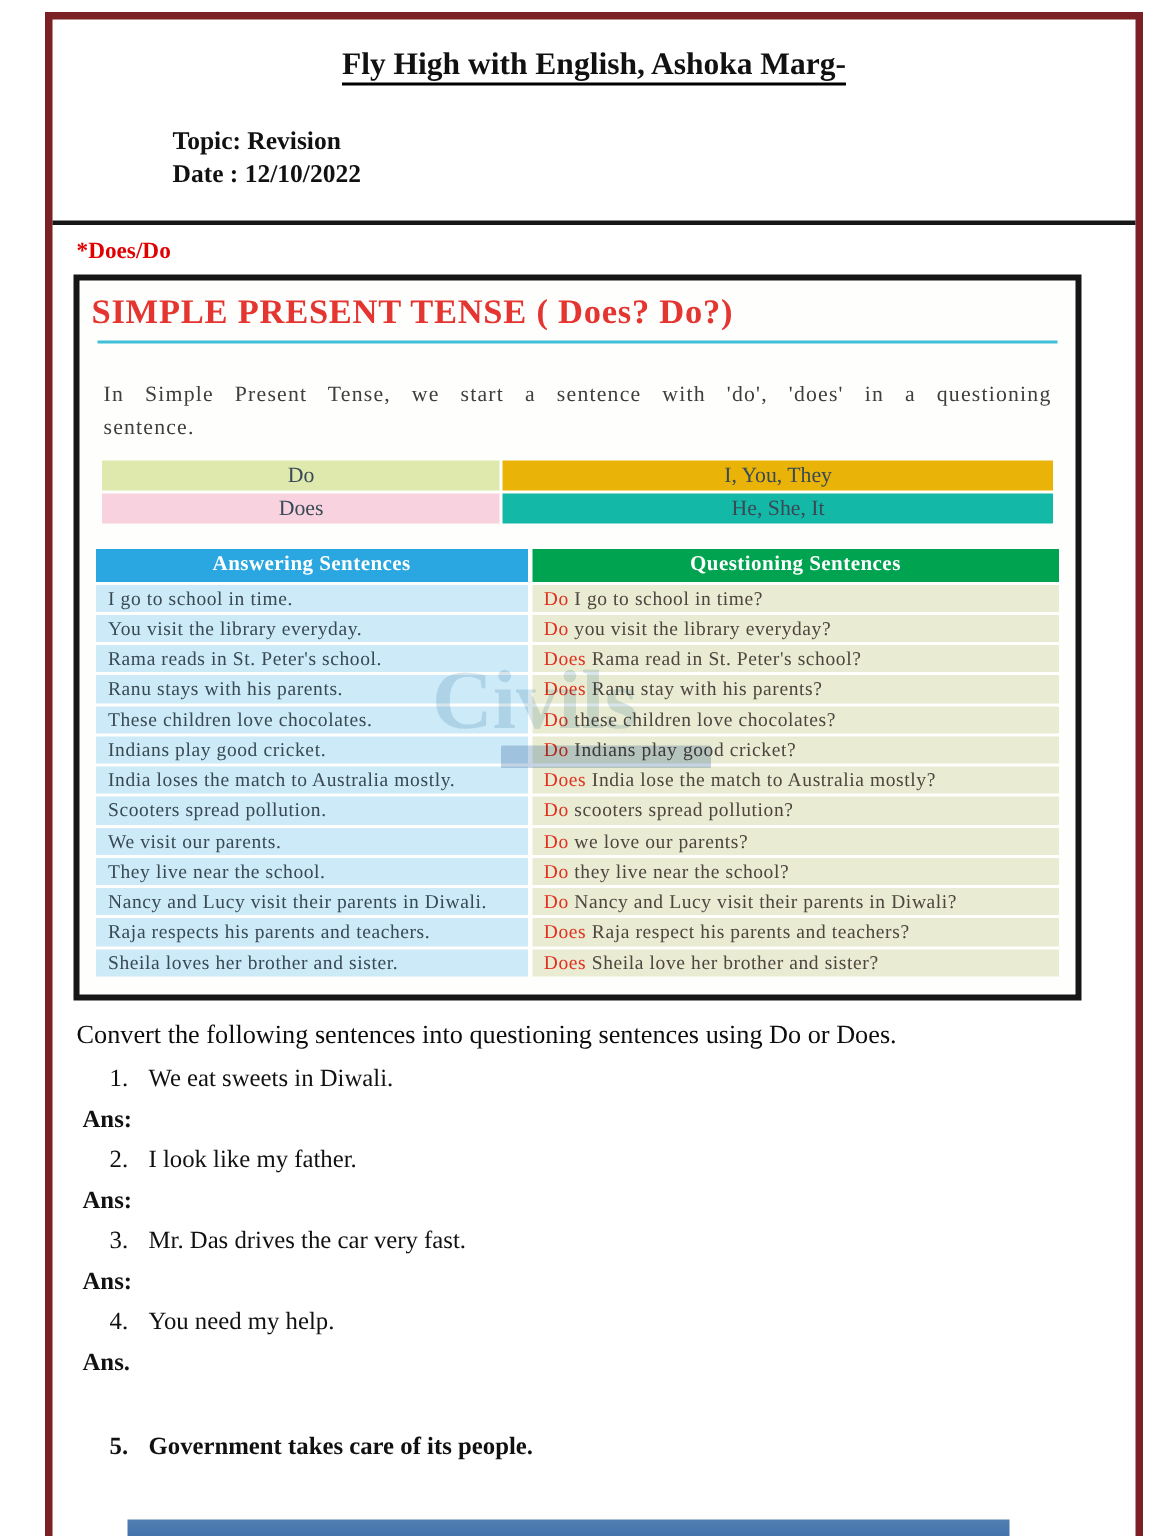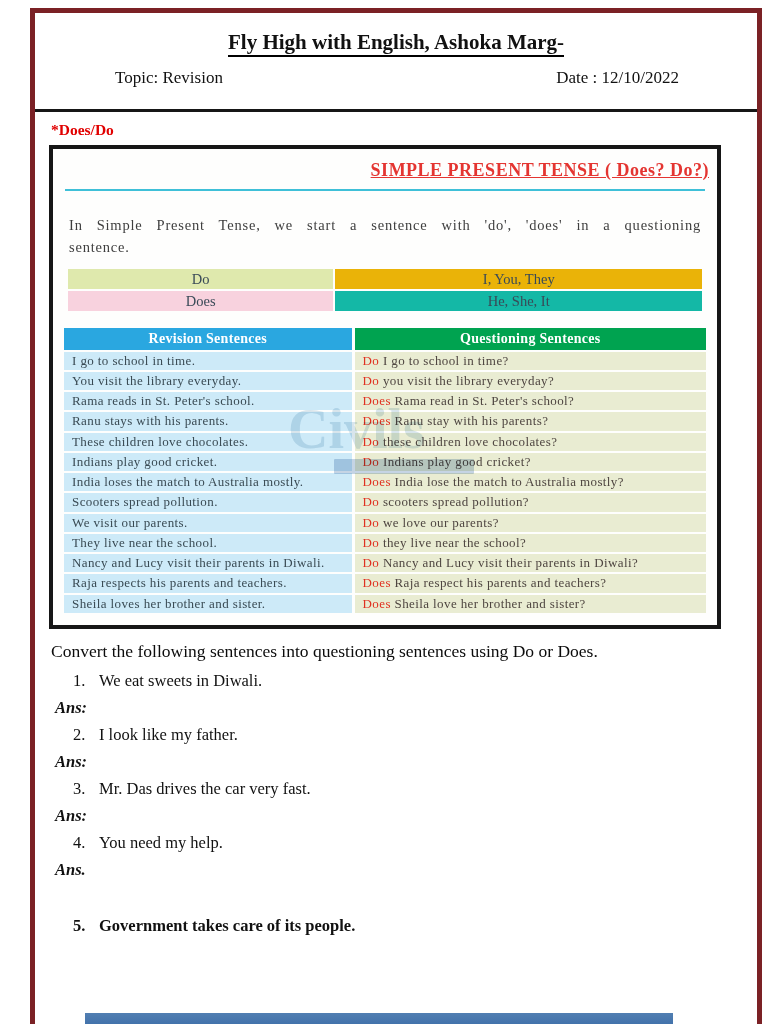--- a/index.html
+++ b/index.html
@@ -4,30 +4,30 @@
 <style>
   html,body{margin:0;padding:0;background:#ffffff;}
   body{width:768px;height:1024px;position:relative;overflow:hidden;
        font-family:"Liberation Serif", serif;color:#111;}
   .page{position:relative;width:768px;height:1024px;overflow:hidden;}
   .page-frame{position:absolute;top:8px;left:30px;right:6px;height:1100px;
       border:5px solid var(--page-border,#7b2125);box-sizing:border-box;background:#fff;}
   
   .doc-title{padding-top:16px;text-align:center;font-size:21px;font-weight:bold;line-height:26px;}
   .doc-title .u{border-bottom:2px solid #000;padding-bottom:1px;}
-  .meta-row{display:flex;justify-content:space-between;margin-top:12px;
-      padding:0 78px 0 80px;font-size:17px;font-weight:normal;line-height:22px;}
+  .meta-row{display:flex;justify-content:space-between;margin-top:28px;
+      padding:0 78px 0 80px;font-size:17px;font-weight:bold;line-height:22px;flex-direction:column;}
   .header-rule{margin-top:20px;border-bottom:3px solid #161616;}
   .section-label{margin:8px 0 0 16px;color:var(--accent-red,#e10000);
       font-weight:bold;font-size:15.5px;line-height:19px;}
   
   .scan-frame{position:relative;margin:6px 0 0 14px;width:672px;box-sizing:border-box;
       border:4px solid #161616;background:#fefefd;padding:8px 8px 10px 8px;}
-  .scan-title{color:var(--title-red,#e43531);font-weight:bold;font-size:18px;
-      text-align:right;letter-spacing:.5px;line-height:26px;text-decoration:underline;}
+  .scan-title{color:var(--title-red,#e43531);font-weight:bold;font-size:23px;
+      text-align:left;letter-spacing:.5px;line-height:26px;}
   .cyan-rule{height:2px;background:var(--cyan-rule,#3fc0d8);margin:6px 4px 0 4px;}
   .intro{margin:24px 8px 0 8px;font-size:14.5px;color:#3e3e3e;letter-spacing:.8px;
       word-spacing:5px;text-align:justify;line-height:1.5;}
   .usage-table{width:calc(100% - 10px);margin:8px auto 0 auto;border-collapse:separate;
       border-spacing:2px;font-size:14.5px;color:#394a57;}
   .usage-table td{text-align:center;padding:1px 4px;line-height:18px;}
   .usage-table td.u-word{width:42%;}
   .main-table{position:relative;z-index:1;width:100%;margin-top:13px;
       border-collapse:separate;border-spacing:3px 2px;}
   .main-table th{font-size:14px;font-weight:bold;color:#ffffff;padding:2px 4px;
@@ -42,21 +42,21 @@
   .watermark{position:absolute;z-index:2;top:252px;left:235px;opacity:.4;
       pointer-events:none;mix-blend-mode:multiply;}
   .wm-text{font-size:56px;color:#9fc0d4;font-weight:bold;line-height:56px;}
   .wm-bar{margin:2px 0 0 46px;width:140px;height:15px;background:#4d7cb0;opacity:.8;border-radius:1px;}
   
   .instruction{margin:10px 16px 0 16px;font-weight:normal;font-size:17.5px;line-height:1.45;color:#0c0c0c;}
   .exercise{margin-top:2px;}
   .ex-item .sent{margin:7px 0 0 38px;font-size:16.5px;line-height:20px;display:flex;}
   .ex-item .num{width:26px;flex:0 0 auto;}
   .ex-item .txt{flex:1;}
-  .ex-item .ans{margin:7px 16px 0 20px;font-weight:bold;font-size:16.5px;line-height:20px;font-style:italic;}
+  .ex-item .ans{margin:7px 16px 0 20px;font-weight:bold;font-size:16.5px;line-height:20px;}
   .ex-item.last{margin-top:36px;}
   .ex-item.last .sent{font-weight:bold;}
   .bottom-bar{position:absolute;left:85px;top:1013px;width:588px;height:14px;z-index:5;
       background:linear-gradient(180deg,#527fb2 0%,var(--bottom-bar-blue,#3e6fa9) 100%);}
 </style>
 </head>
 <body>
 
 <div class="page">
   <div class="page-frame">
@@ -88,21 +88,21 @@
             <tr>
               <td class="u-word" style="background: rgb(248, 210, 222);">Does</td>
               <td style="background: #14b8a6;">He, She, It</td>
             </tr>
           </tbody>
       </table>
 
       <table class="main-table">
         <thead>
           <tr>
-            <th class="th-a">Revision Sentences</th>
+            <th class="th-a">Answering Sentences</th>
             <th class="th-q">Questioning Sentences</th>
           </tr>
         </thead>
         <tbody>
             <tr>
               <td class="a-cell">I go to school in time.</td>
               <td class="q-cell"><span class="q-word">Do</span> I go to school in time?</td>
             </tr>
             <tr>
               <td class="a-cell">You visit the library everyday.</td>

